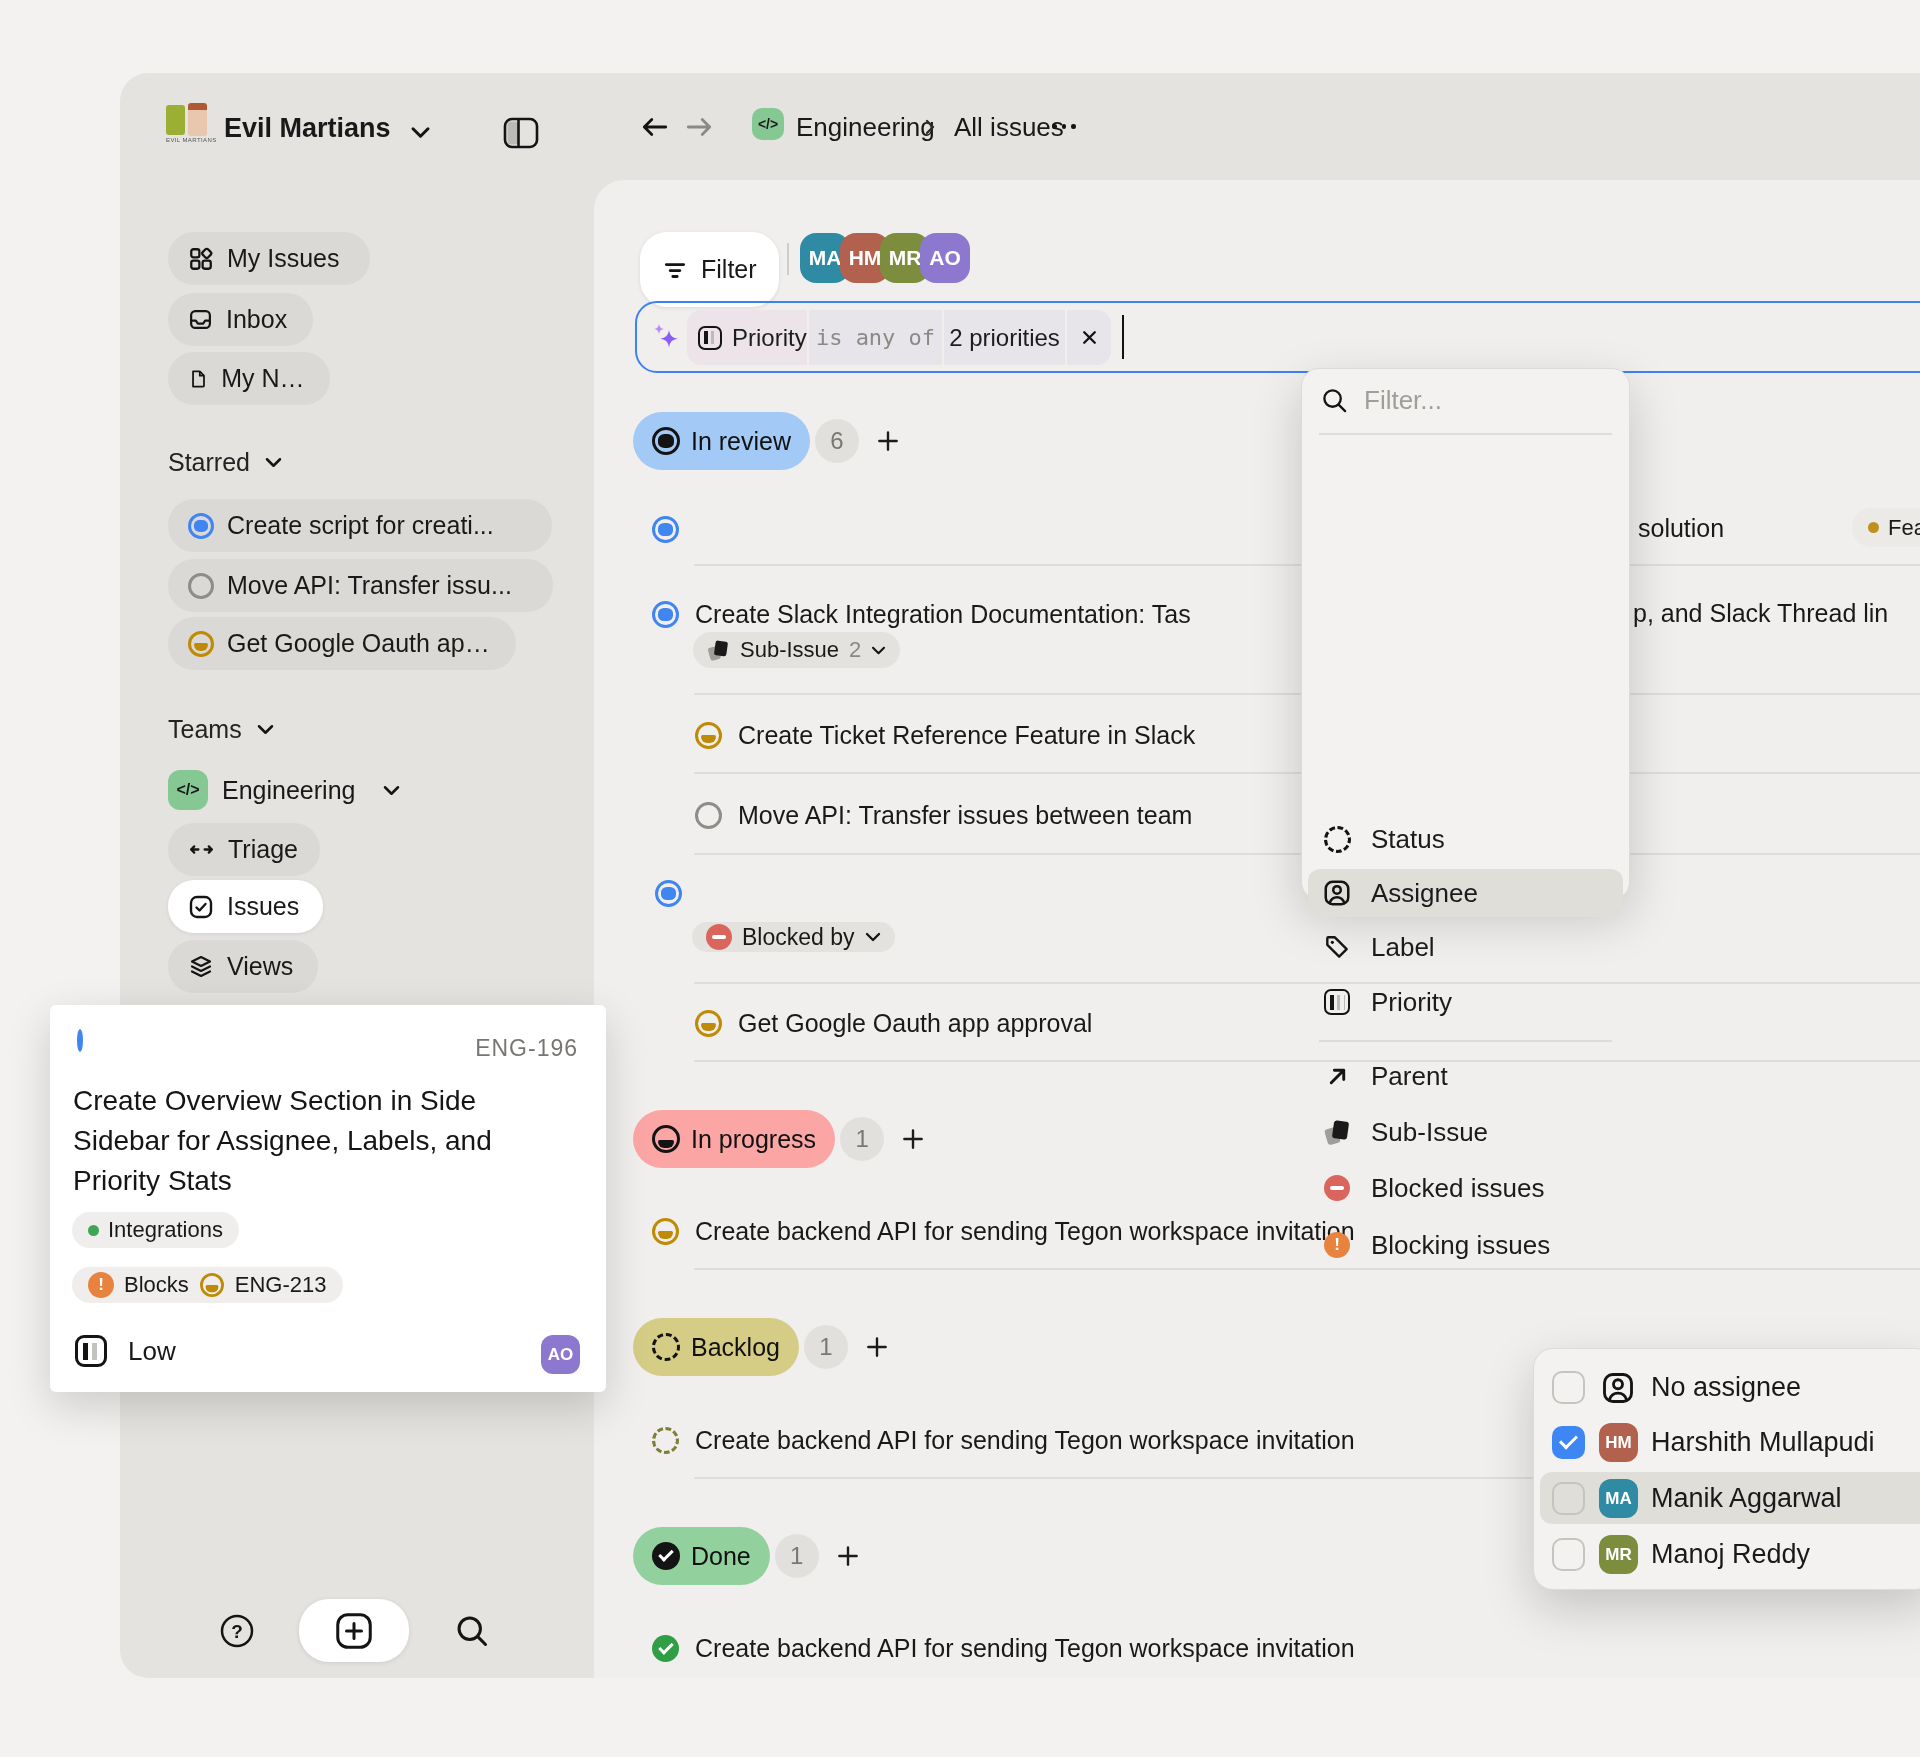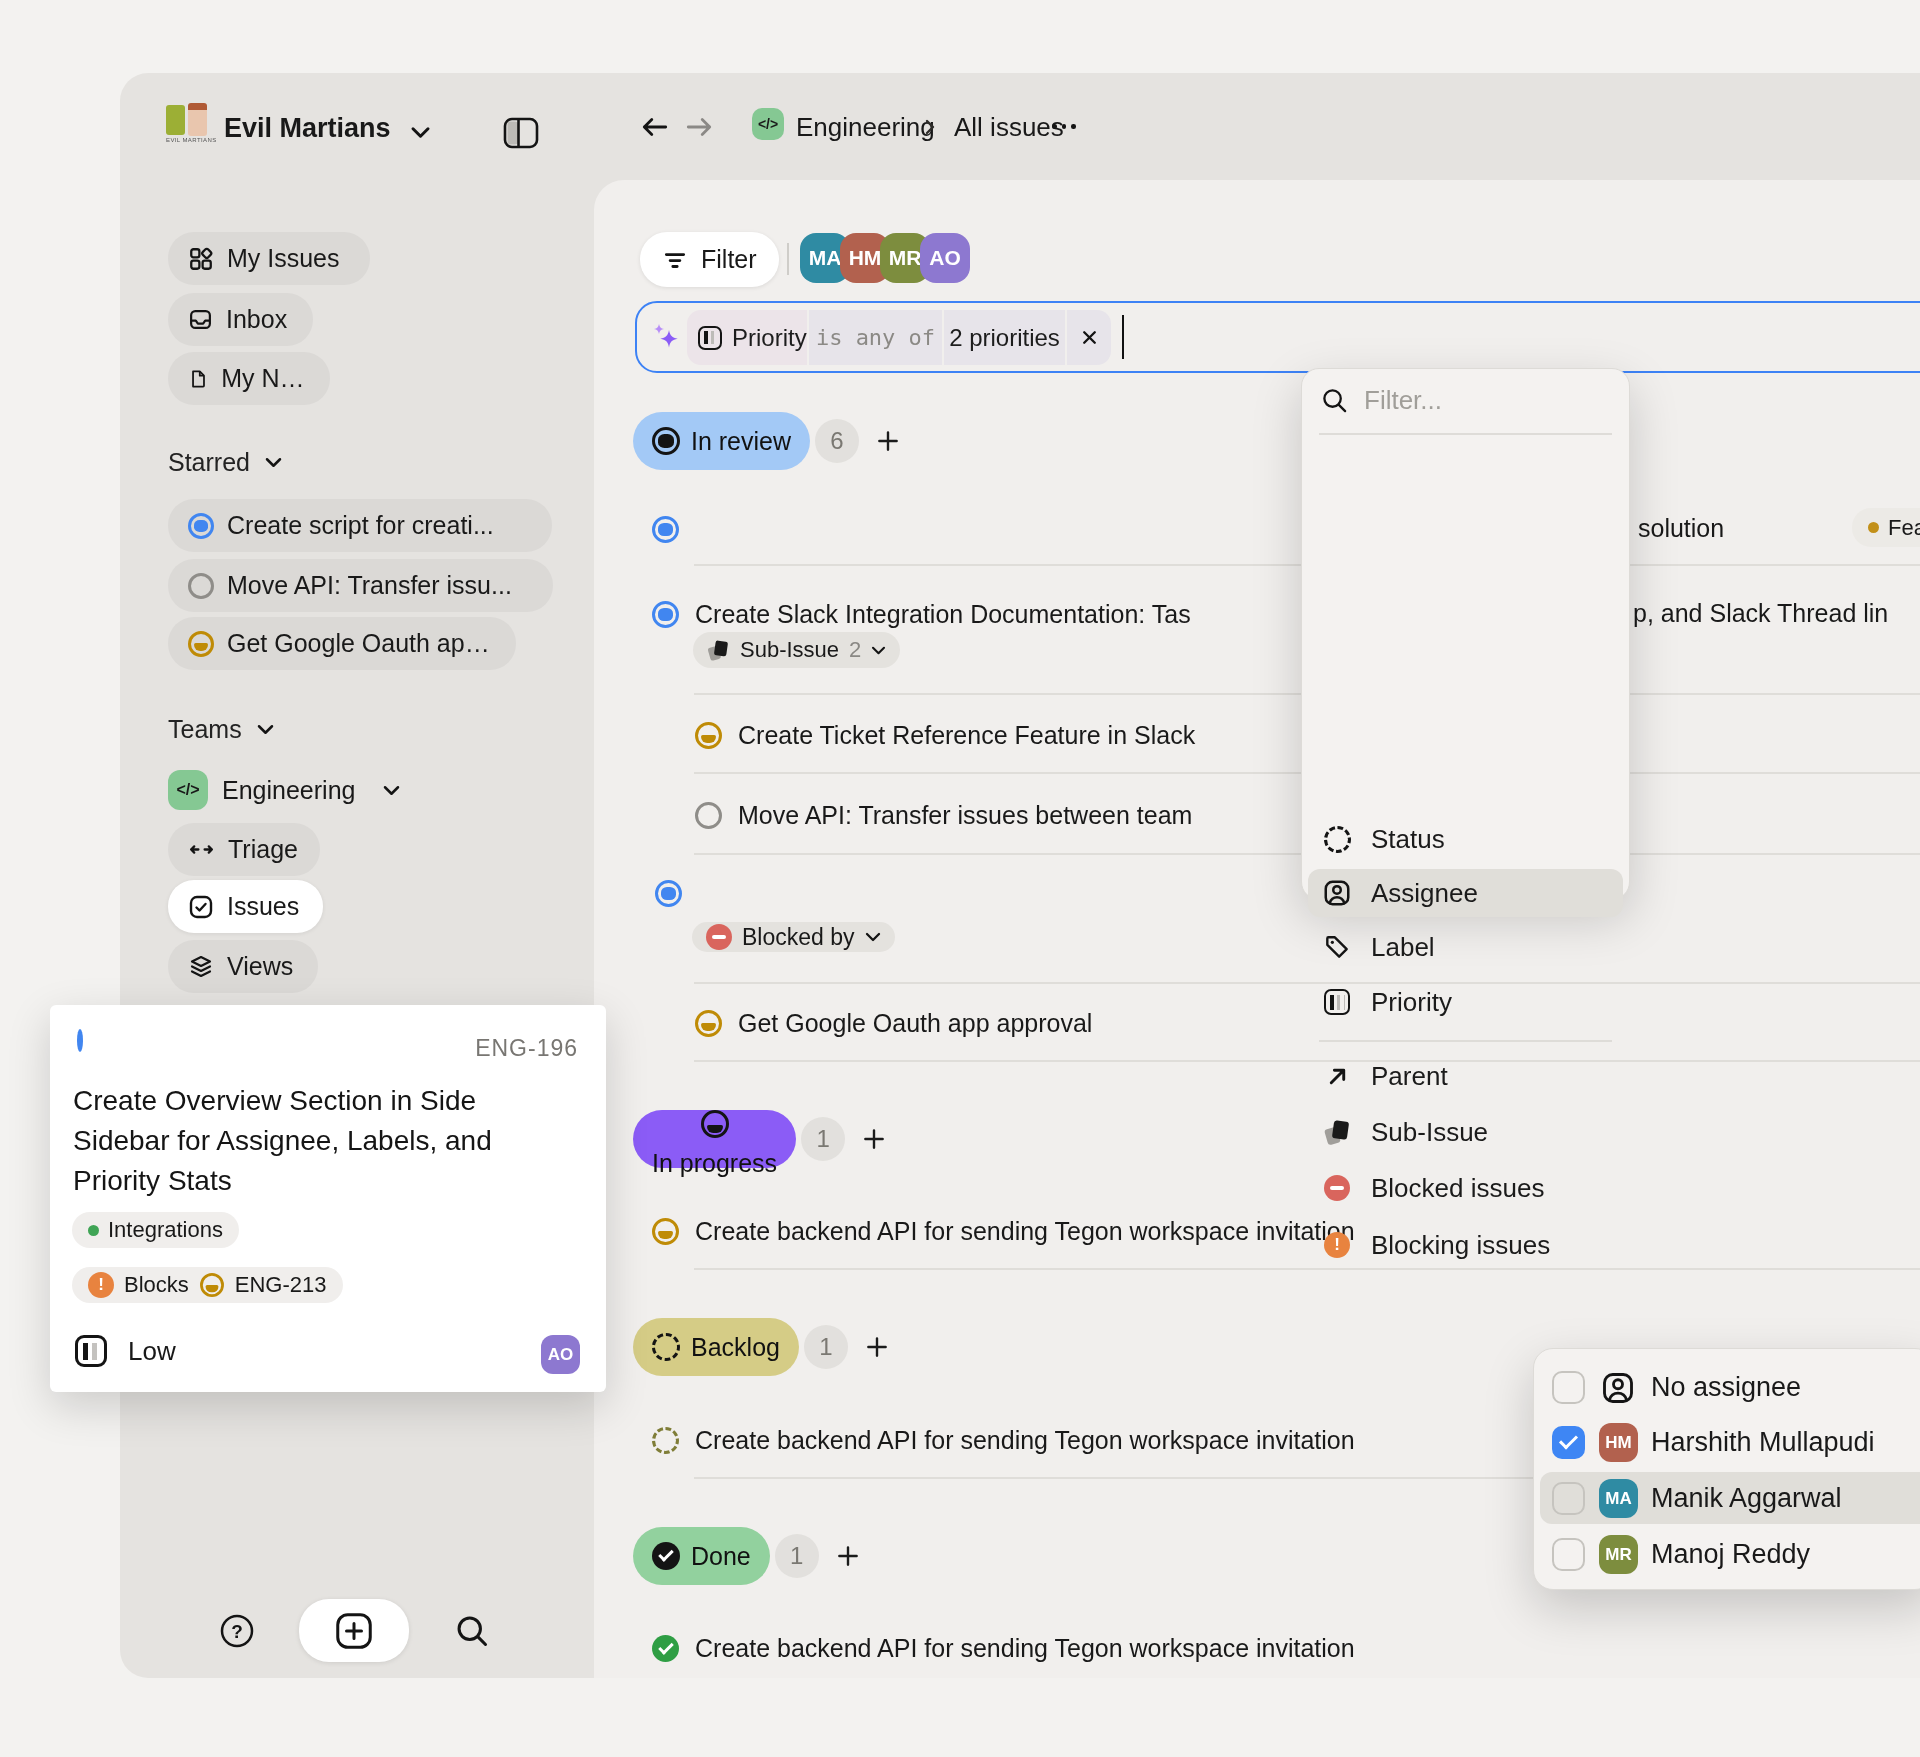--- a/index.html
+++ b/index.html
@@ -55,21 +55,21 @@
   .irow{display:flex;align-items:center;gap:16px;height:54px}
   .irow .txt{font-size:25px;white-space:nowrap}
   .divider{height:1.5px;background:#dfddd9;right:0}
   .tail{font-size:25px;white-space:nowrap}
   .chip{display:flex;align-items:center;gap:10px;background:#e4e2de;border-radius:18px;padding:0 14px;height:36px;font-size:22px}
   .chip .muted{color:#8a8884}
   .labelchip{display:flex;align-items:center;gap:9px;background:#eceae6;border-radius:19px;height:39px;padding:0 16px;font-size:22px}
   .dot{width:11px;height:11px;border-radius:50%;flex:none}
 
   
-  .filter-btn{display:flex;align-items:center;gap:13px;height:55px;padding:0 22px;border-radius:27px;background:#fff;box-shadow:0 1px 4px rgba(0,0,0,.09);font-size:25px}
+  .filter-btn{display:flex;align-items:center;gap:13px;height:55px;padding:10px 22px;border-radius:27px;background:#fff;box-shadow:0 1px 4px rgba(0,0,0,.09);font-size:25px}
   .avatar{width:50px;height:50px;border-radius:16px;display:flex;align-items:center;justify-content:center;color:#fff;font-size:21px;font-weight:600}
   .avatar.sm{width:39px;height:39px;border-radius:12px;font-size:17px}
 
   
   .fbox{border:2px solid #3d82f5;border-radius:22px;background:transparent;box-sizing:border-box}
   .seg{display:flex;align-items:center;height:55px;box-sizing:border-box}
   .segtxt{font-size:24px;color:#1d1d1d}
   .mono{font-family:"DejaVu Sans Mono",monospace;font-size:22px;color:#8b8985}
 
   
@@ -345,21 +345,21 @@
 </div>
 <div class="abs divider" style="left:694px;top:982px"></div>
 
 <div class="abs irow" style="left:695px;top:996px">
   <span class="st s27 progress" style="--c:#bf8b06"></span>
   <span class="txt">Get Google Oauth app approval</span>
 </div>
 <div class="abs divider" style="left:694px;top:1060px"></div>
 
 <div class="abs ghead" style="left:633px;top:1110px">
-  <div class="gpill" style="background: #8b5cf6; flex-direction: column;">
+  <div class="gpill" style="background: #fca5a5;">
     <span class="st s28 progress" style="--c:#141414"></span>
     <span class="gname">In progress</span>
   </div>
   <div class="gcount">
       <span>1</span>
     </div>
   <svg class="gplus" width="26" height="26" viewBox="0 0 24 24" fill="none" stroke="#1b1b1b" stroke-width="2.2" stroke-linecap="round">
       <path d="M12 4v16M4 12h16"></path>
     </svg>
 </div>

